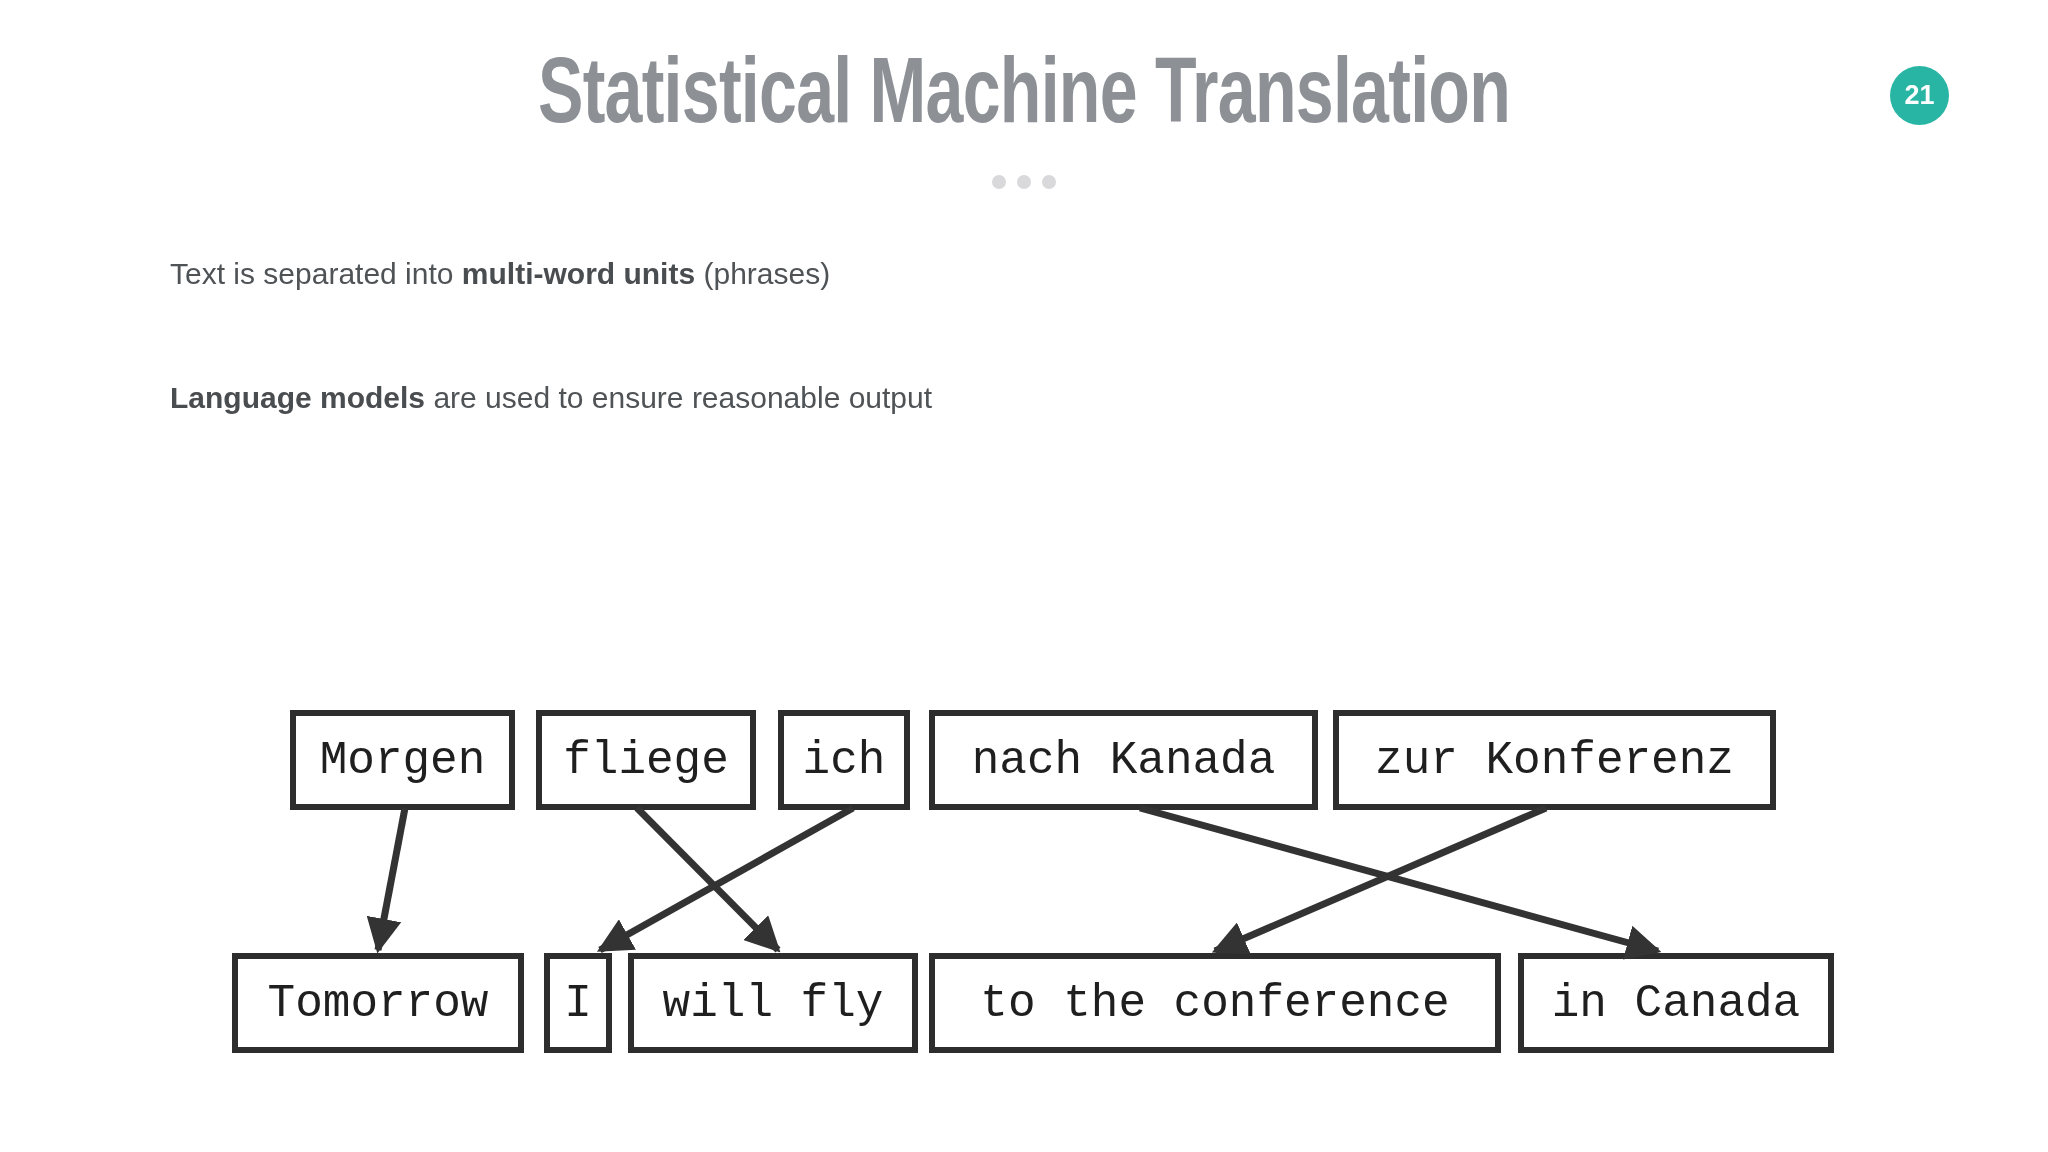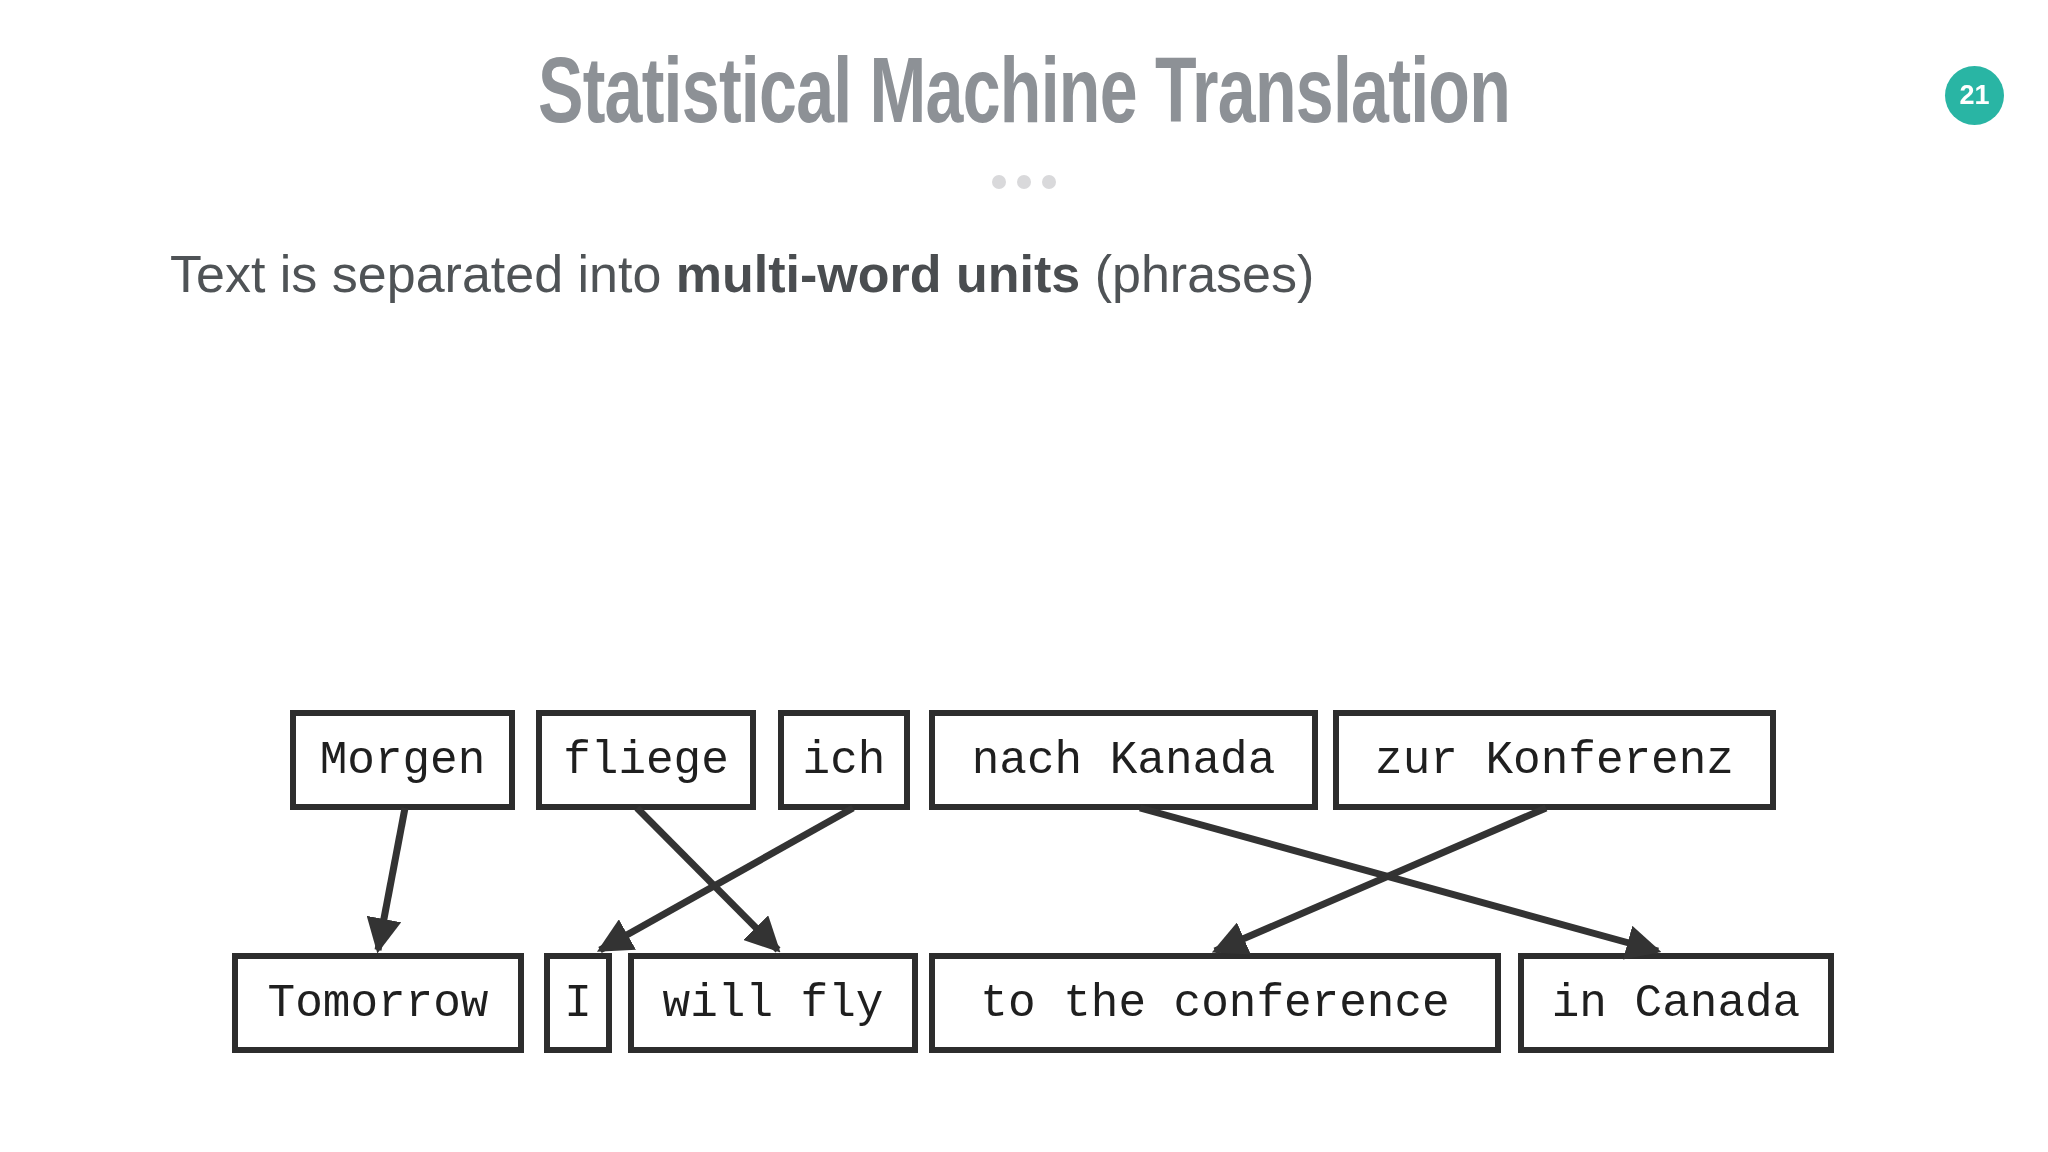--- a/index.html
+++ b/index.html
@@ -31,32 +31,32 @@
     position:absolute;top:175px;left:0;width:100%;
     display:flex;justify-content:center;gap:11px;
   }
   .title-dots .dot{
     width:14px;height:14px;border-radius:50%;
     background:var(--dot-color);
   }
 
   
   .page-badge{
-    position:absolute;top:66px;left:1945px;
+    position:absolute;top:66px;left:1890px;
     width:59px;height:59px;border-radius:50%;
     background:var(--accent);
     display:flex;align-items:center;justify-content:center;
     color:#ffffff;font-size:27px;font-weight:700;
   }
 
   
   .body-copy{
     position:absolute;top:243px;left:170px;width:1565px;
     color:var(--body-color);
-    font-size:52px;line-height:62px;
+    font-size:30px;line-height:62px;
   }
   .body-copy p{margin:0 0 62px 0;}
   .body-copy b{font-weight:700;color:#4a4d50;}
 
   
   .diagram{
     position:absolute;top:0;left:0;width:2048px;height:1152px;
     pointer-events:none;
   }
   .diagram text{
@@ -76,20 +76,21 @@
   <h1 class="title">Statistical Machine Translation</h1>
 
   <div class="title-dots">
     <span class="dot"></span>
     <span class="dot"></span>
     <span class="dot"></span>
   </div>
 
   <div class="body-copy" id="paragraphs">
       <p><span>Text is separated into </span><b>multi-word units</b><span> (phrases)</span></p>
+      <p><b>Language models</b><span> are used to ensure reasonable output</span></p>
     </div>
 
   <svg class="diagram" id="diagram" viewBox="0 0 2048 1152" xmlns="http://www.w3.org/2000/svg">
     <defs>
       <marker id="arrowhead" viewBox="0 0 10 10" refX="9" refY="5" markerWidth="5" markerHeight="5" orient="auto-start-reverse">
         <path d="M 0 0 L 10 5 L 0 10 z" fill="#333333"></path>
       </marker>
     </defs>
     <g id="diagram-boxes">
         <g>

